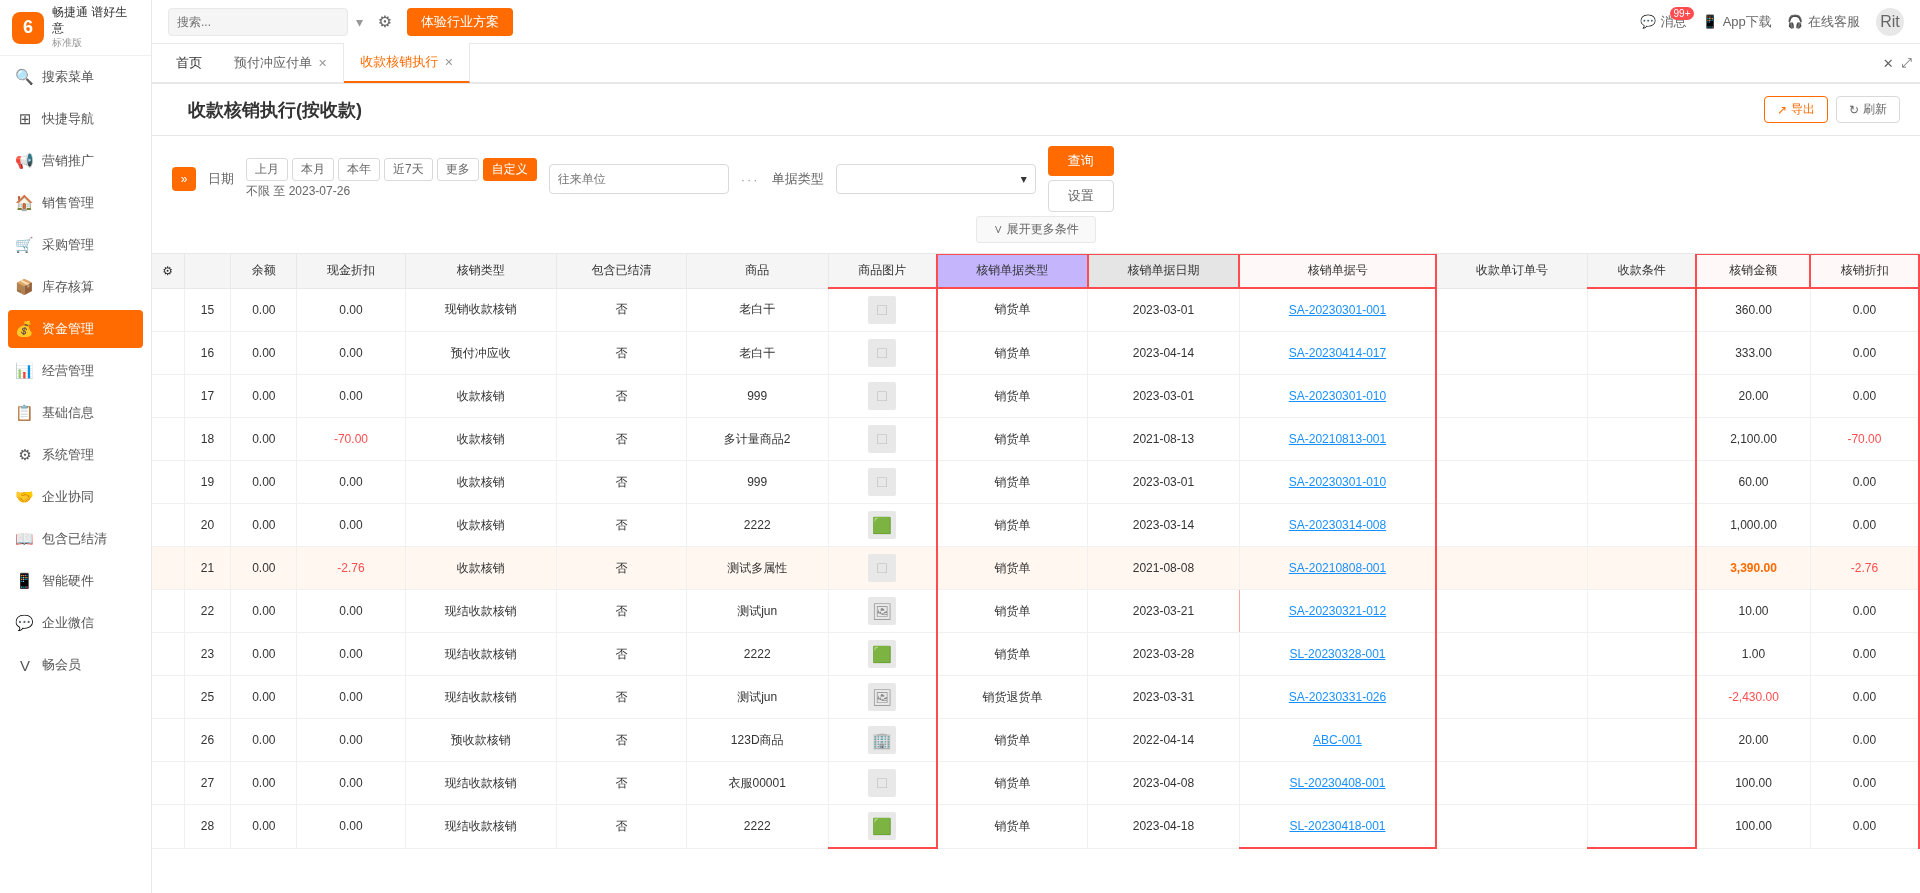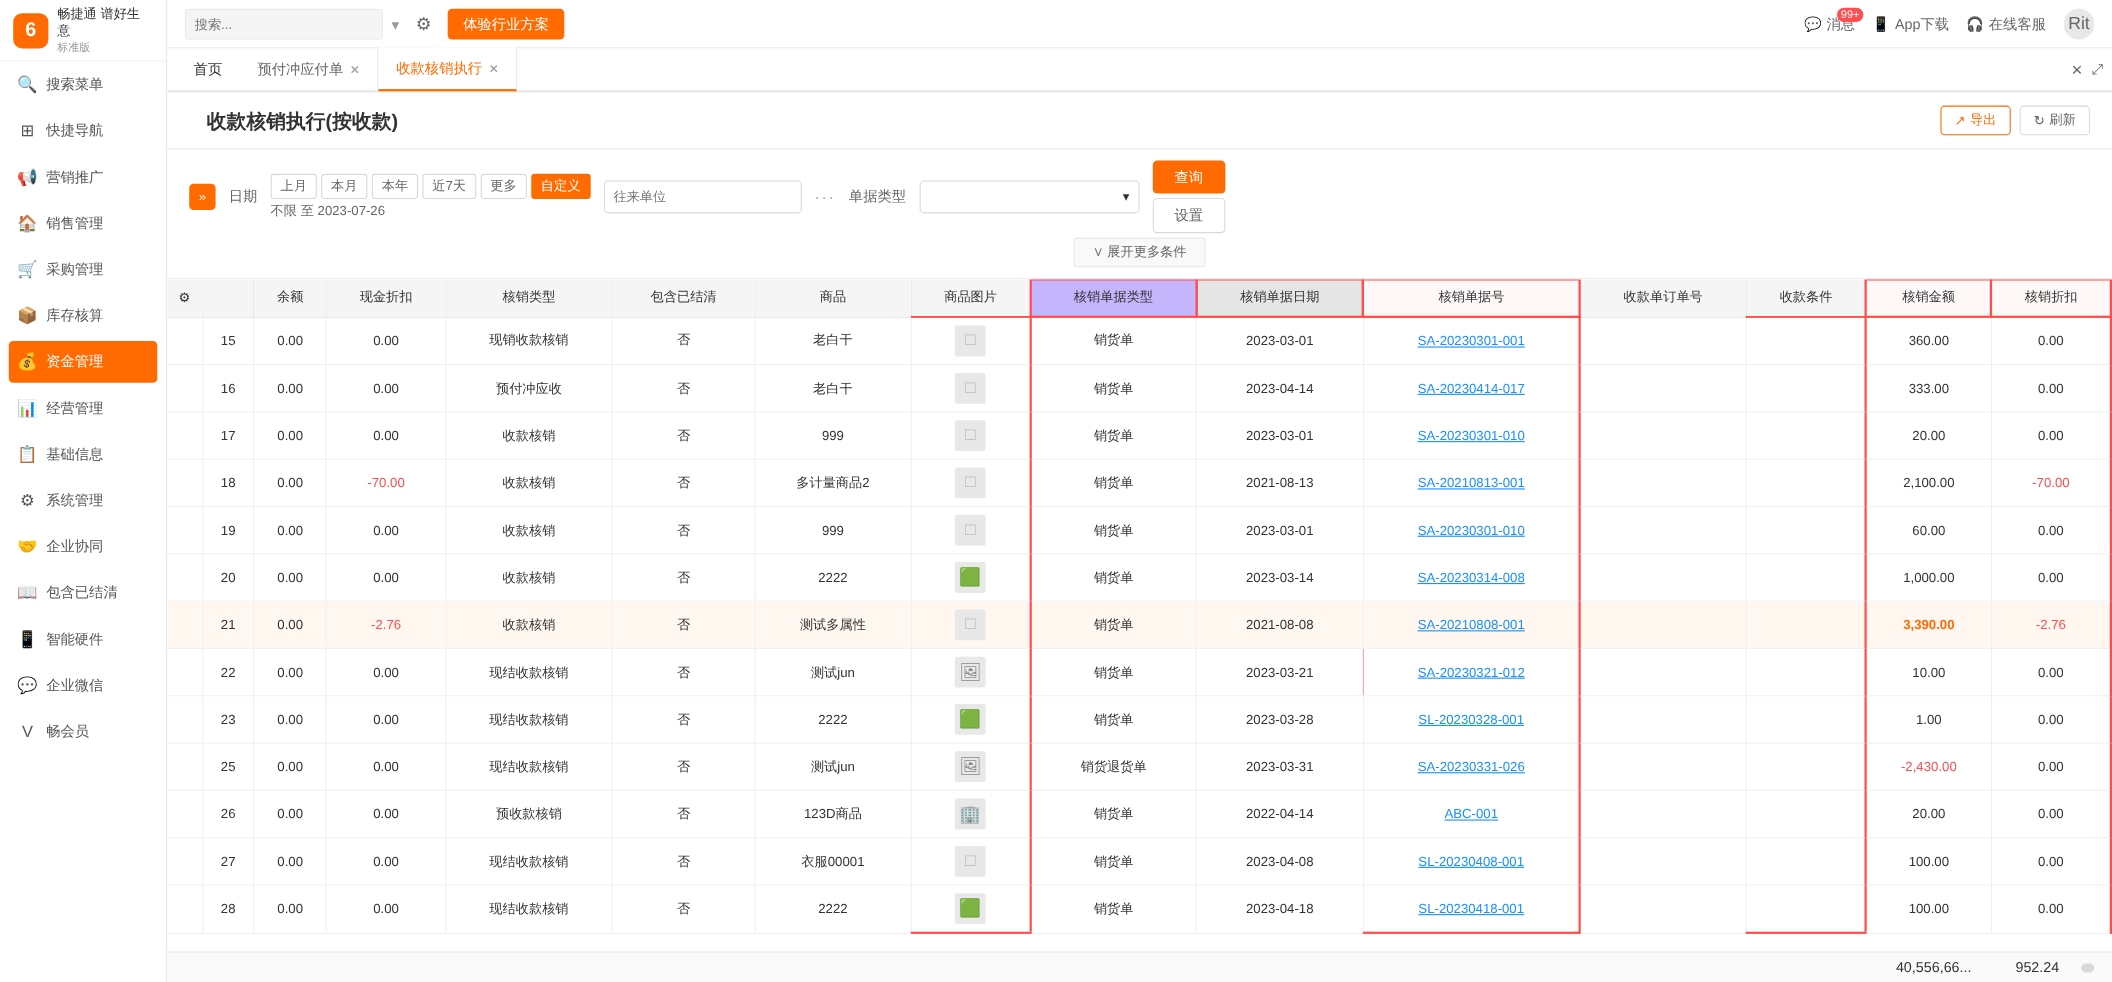--- a/index.html
+++ b/index.html
@@ -520,23 +520,14 @@
     <td style="border-right: 2px solid rgb(255, 77, 79); border-bottom: 2px solid rgb(255, 77, 79);"><span class="link-cell">SL-20230418-001</span></td>
     <td></td>
     <td style="border-bottom: 2px solid rgb(255, 77, 79);"></td>
     <td style="border-left: 2px solid #ff4d4f; border-right: 1px solid #f0f0f0; ">100.00</td>
     <td style="border-right: 2px solid #ff4d4f; ">0.00</td>
   </tr>
           </tbody>
       </table>
     </div>
 
-    <div class="table-footer">
-      <span style="margin-left: auto; margin-right: 40px; color: #333;">
-        <span>40,556,66...</span>
-      </span>
-      <span style="color: #333;">
-        <span>952.24</span>
-      </span>
-      <div style="width: 12px; background: #d9d9d9; height: 8px; border-radius: 4px; margin-left: 20px;"></div>
-    </div>
   </div>
 </div>
 
 </body></html>

